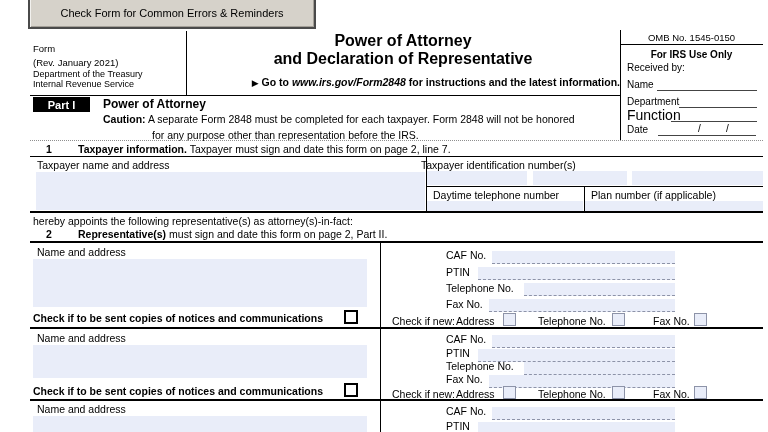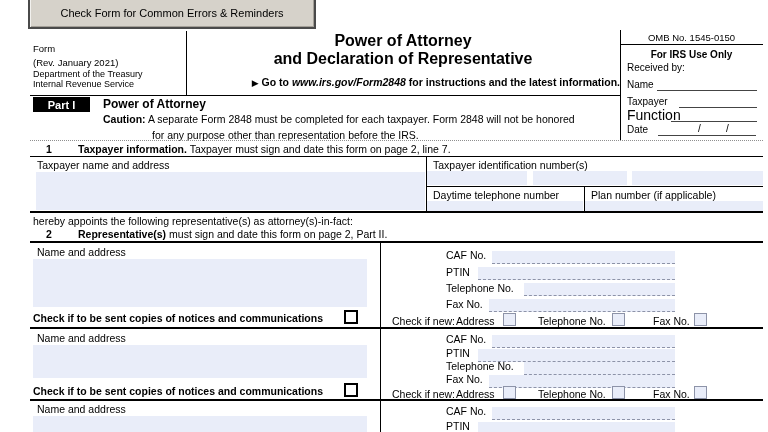--- a/index.html
+++ b/index.html
@@ -55,21 +55,21 @@
   <div class="goto"><span style="font-size:9px;">▶</span><span> Go to </span><span class="i">www.irs.gov/Form2848</span><span> for instructions and the latest information.</span></div>
   <div class="hline" style="left:30px;top:95px;width:590px;"></div>
 
   <div class="vline" style="left:620px;top:30px;height:110px;"></div>
   <div class="abs sm" style="left:620px;top:32px;width:143px;text-align:center;">OMB No. 1545-0150</div>
   <div class="hline" style="left:620px;top:44px;width:143px;"></div>
   <div class="abs sm b" style="left:620px;top:49px;width:143px;text-align:center;font-size:10px;">For IRS Use Only</div>
   <span class="abs sm" style="left:627px;top:62px;font-size:10px;">Received by:</span>
   <span class="abs sm" style="left:627px;top:79px;font-size:10px;">Name</span>
   <div class="ul" style="left:657px;top:90px;width:100px;"></div>
-  <span class="abs sm" style="left:627px;top:96px;font-size:10px;">Taxpayer</span>
+  <span class="abs sm" style="left:627px;top:96px;font-size:10px;">Department</span>
   <div class="ul" style="left:679px;top:107px;width:78px;"></div>
   <span class="abs sm" style="left:627px;top:110px;font-size:14px;">Function</span>
   <div class="ul" style="left:671px;top:121px;width:86px;"></div>
   <span class="abs sm" style="left:627px;top:124px;font-size:10px;">Date</span>
   <div class="ul" style="left:658px;top:135px;width:98px;"></div>
   <span class="abs sm" style="left:698px;top:123px;font-size:10px;">/</span>
   <span class="abs sm" style="left:726px;top:123px;font-size:10px;">/</span>
 
   <div class="badge">
       <span>Part I</span>
@@ -79,21 +79,21 @@
   <div class="abs lbl" style="left:152px;top:129px;">for any purpose other than representation before the IRS.</div>
   <div class="dotline" style="left:30px;top:140px;width:733px;"></div>
 
   <span class="abs lbl b" style="left:46px;top:143px;">1</span>
   <div class="abs lbl" style="left:78px;top:143px;"><span class="b">Taxpayer information.</span><span> Taxpayer must sign and date this form on page 2, line 7.</span></div>
   <div class="hline" style="left:30px;top:156px;width:733px;"></div>
 
   <div class="vline" style="left:426px;top:156px;height:55px;"></div>
   <span class="abs lbl" style="left:37px;top:159px;">Taxpayer name and address</span>
   <div class="abs fill" style="left:36px;top:172px;width:389px;height:38px;"></div>
-  <span class="abs lbl" style="left:433px;top:159px;text-align:center;">Taxpayer identification number(s)</span>
+  <span class="abs lbl" style="left:421px;top:159px;text-align:center;">Taxpayer identification number(s)</span>
   <div class="abs fill" style="left:427px;top:171px;width:100px;height:14px;"></div>
   <div class="abs fill" style="left:533px;top:171px;width:94px;height:14px;"></div>
   <div class="abs fill" style="left:632px;top:171px;width:131px;height:14px;"></div>
   <div class="hline" style="left:426px;top:186px;width:337px;"></div>
   <div class="vline" style="left:584px;top:186px;height:25px;"></div>
   <span class="abs lbl" style="left:591px;top:189px;">Plan number (if applicable)</span>
   <span class="abs lbl" style="left:433px;top:189px;">Daytime telephone number</span>
   <div class="abs fill" style="left:427px;top:201px;width:156px;height:10px;"></div>
   <div class="abs fill" style="left:585px;top:201px;width:178px;height:10px;"></div>
   <div class="hline2" style="left:30px;top:211px;width:733px;"></div>

